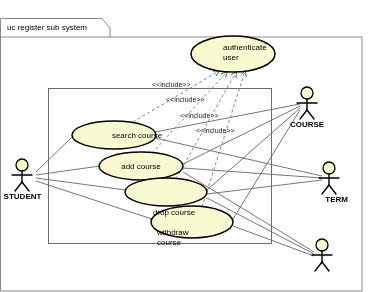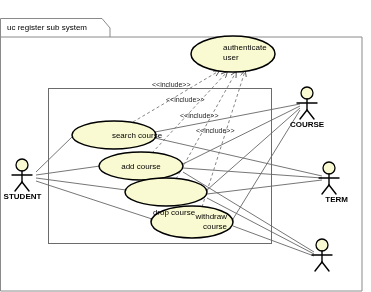--- a/index.html
+++ b/index.html
@@ -112,21 +112,21 @@
     <div>authenticate</div>
     <div>user</div>
   </div>
 
   <div class="lbl uc-text" style="left:74px;top:131px;width:80px;padding-left:23px;">search course</div>
 
   <div class="lbl uc-text" style="left:101px;top:162px;width:80px;">add course</div>
 
   <div class="lbl uc-text" style="left:134px;top:188px;width:80px;margin-top:20px;">drop course</div>
 
-  <div class="lbl uc-text" style="left:157px;top:212px;width:70px;text-align:right;">
+  <div class="lbl uc-text" style="left:157px;top:228px;width:70px;text-align:left;">
     <div>withdraw</div>
     <div>course</div>
   </div>
 
   <div class="lbl actor-name" style="left:0px;top:192px;width:45px;">STUDENT</div>
 
   <div class="lbl actor-name" style="left:282px;top:120px;width:50px;">COURSE</div>
 
   <div class="lbl actor-name" style="left:310px;top:195px;width:38px;text-align:right;">TERM</div>
 

